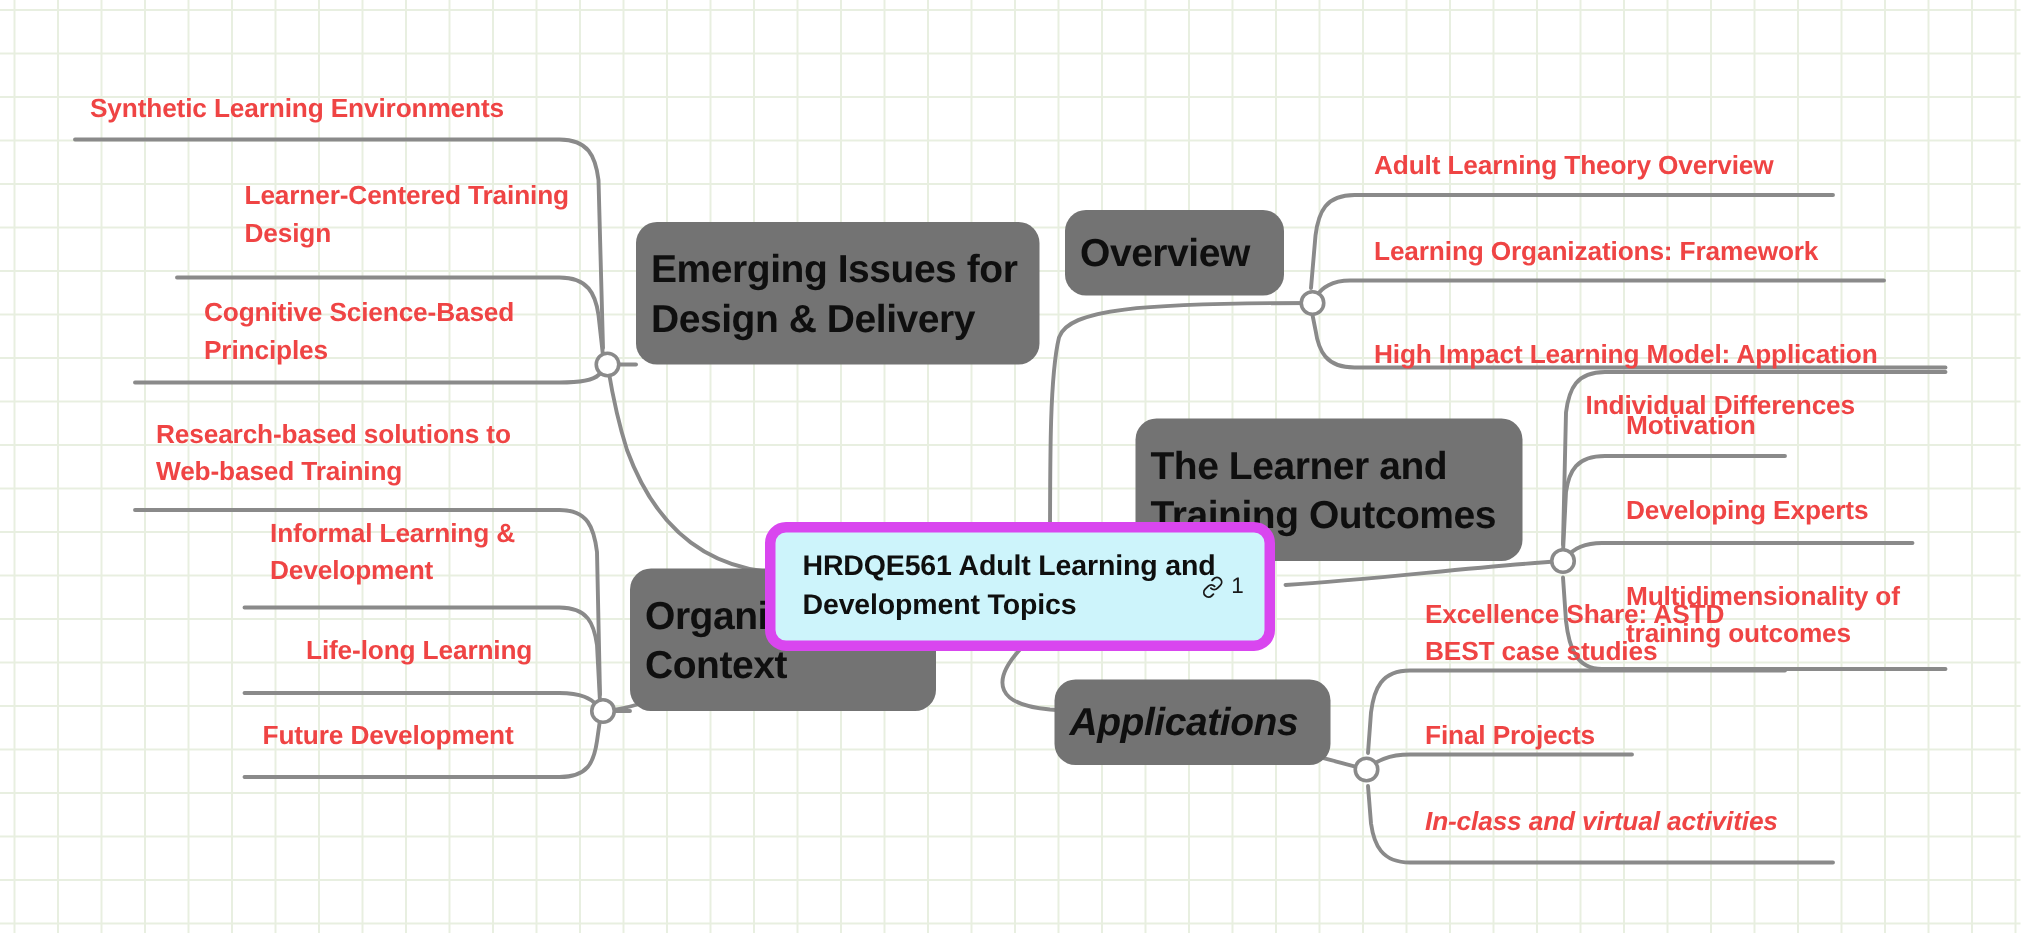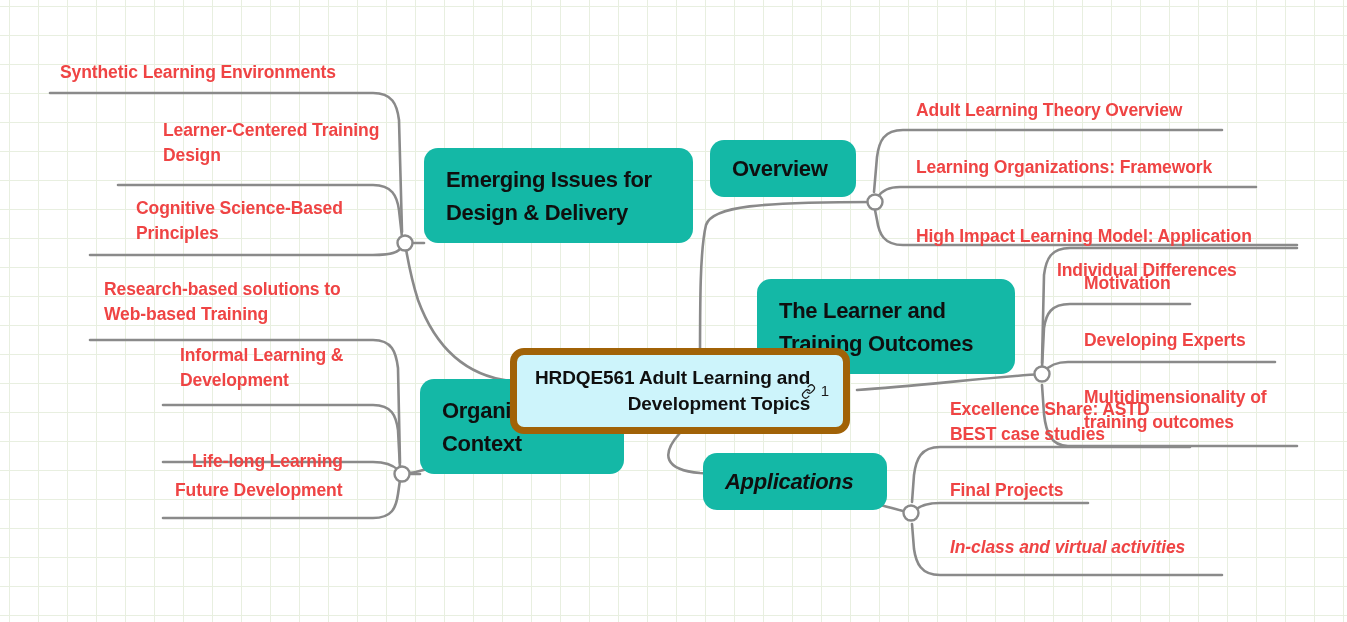--- a/index.html
+++ b/index.html
@@ -22,43 +22,42 @@
 
   
   .leaf{
     font-size:17.5px;font-weight:700;color:#ef4444;
     line-height:25px;letter-spacing:-0.1px;
     white-space:pre-line;
   }
 
   
   .topic{
-    background:#14b8a6;
+    background:#737373;
     border-radius:14px;
     font-weight:800;
     color:#0f0f0f;
     display:flex;align-items:center;
-    padding:14px 22px;
+    padding:14px 10px;
     white-space:pre-line;
     line-height:33px;
-    font-size:22px;
+    font-size:26px;
     letter-spacing:-0.3px;
   }
 
   
   .root{
     background:#cdf4fb;
-    border:7px solid #a16207;
+    border:7px solid #d946ef;
     border-radius:14px;
     padding:12px 18px;
     display:flex;align-items:center;
     font-size:19px;font-weight:700;color:#0f0f0f;
     line-height:26px;white-space:pre-line;
     letter-spacing:-0.1px;
-    text-align:right;
   }
   .root-badge{
     position:absolute;right:14px;top:50%;transform:translateY(-50%);
     display:flex;align-items:center;gap:5px;
     font-size:15px;font-weight:400;color:#1a1a1a;
   }
   .root-badge svg{display:block;}
 </style>
 </head>
 <body>
@@ -129,21 +128,21 @@
 
   <div class="node leaf" style="left:136px;top:196px;width:250px;">Cognitive Science-Based
 Principles</div>
 
   <div class="node leaf" style="left:104px;top:277px;width:280px;">Research-based solutions to
 Web-based Training</div>
 
   <div class="node leaf" style="left:180px;top:343px;width:210px;">Informal Learning &amp;
 Development</div>
 
-  <div class="node leaf" style="left:192px;top:421px;margin-top:28px;">Life-long Learning</div>
+  <div class="node leaf" style="left:204px;top:421px;">Life-long Learning</div>
 
   <div class="node leaf" style="left:175px;top:478px;">Future Development</div>
 
   <div class="node leaf" style="left:916px;top:98px;">Adult Learning Theory Overview</div>
 
   <div class="node leaf" style="left:916px;top:155px;">Learning Organizations: Framework</div>
 
   <div class="node leaf" style="left:916px;top:224px;">High Impact Learning Model: Application</div>
 
   <div class="node leaf" style="left:1057px;top:214px;margin-top:44px;">Individual Differences</div>

